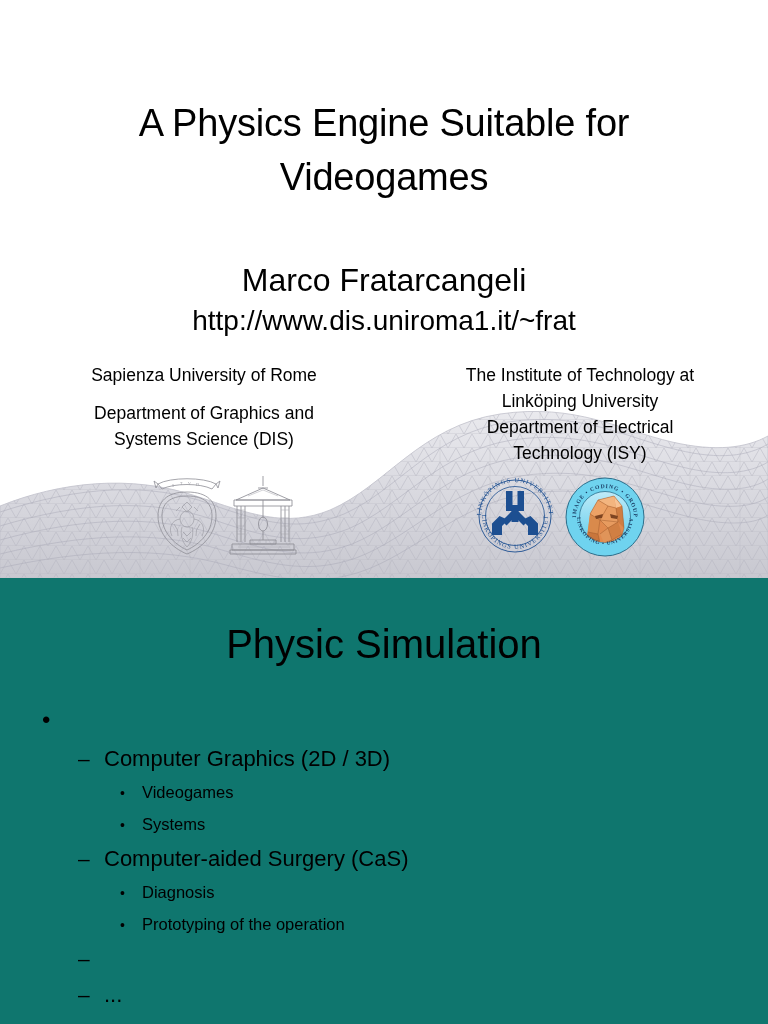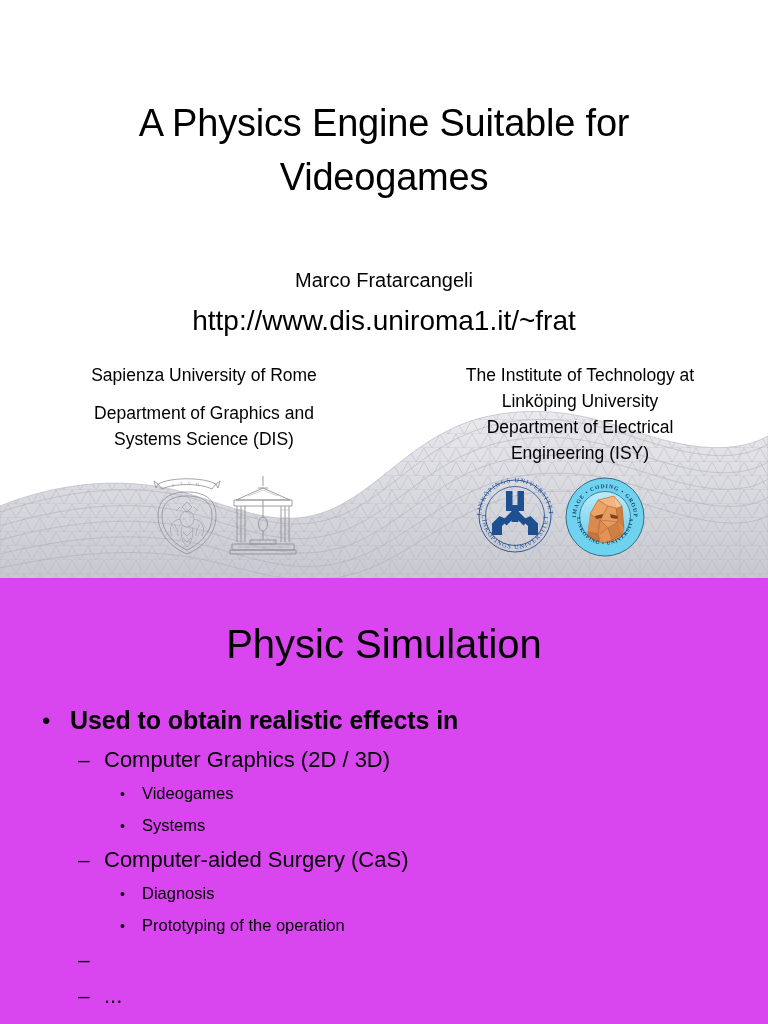--- a/index.html
+++ b/index.html
@@ -58,21 +58,21 @@
   }
 
   #author-block {
     position: absolute;
     left: 0;
     top: 260px;
     width: 768px;
     text-align: center;
   }
   .author-name {
-    font-size: 20px;
+    font-size: 32px;
     line-height: 40px;
     font-weight: 400;
   }
   .author-url {
     font-size: 28px;
     line-height: 42px;
     font-weight: 400;
   }
 
   #affiliations {
@@ -107,21 +107,21 @@
   #logo-icg             { left: 564px; top: 6px;  width: 82px; height: 82px; }
   .logo svg { display: block; width: 100%; height: 100%; }
 
   
   #slide-two {
     position: absolute;
     left: 0;
     top: 578px;
     width: 768px;
     height: 446px;
-    background: #d946ef;
+    background: #0f766e;
     overflow: hidden;
   }
   #slide2-title {
     position: absolute;
     left: 0;
     top: 40px;
     width: 768px;
     text-align: center;
     font-size: 40px;
     line-height: 52px;
@@ -239,21 +239,21 @@
     <div class="affil-col left">
       <span class="affil-line">Sapienza University of Rome</span>
       <div class="affil-gap"></div>
       <span class="affil-line">Department of Graphics and</span>
       <span class="affil-line">Systems Science (DIS)</span>
     </div>
     <div class="affil-col right">
       <span class="affil-line">The Institute of Technology at</span>
       <span class="affil-line">Linköping University</span>
       <span class="affil-line">Department of Electrical</span>
-      <span class="affil-line">Engineering (ISY)</span>
+      <span class="affil-line">Technology (ISY)</span>
     </div>
   </div>
 
   <div id="logos">
 
     <div class="logo" id="logo-sapienza-seal">
       <svg viewBox="0 0 74 84" xmlns="http://www.w3.org/2000/svg">
         <g stroke="#8e8e96" fill="none" stroke-width="0.8">
           <path d="M8 12 C 20 5, 54 5, 66 12 L62 17 C 50 11, 24 11, 12 17 Z"></path>
           <path d="M8 12 L4 9 L6 16 Z M66 12 L70 9 L68 16 Z"></path>
@@ -378,21 +378,20 @@
     </div>
 
   </div>
 </div>
 
 <div id="slide-two">
   <div id="slide2-title">Physic Simulation</div>
   <div id="bullet-list">
       <div class="b-row lvl1">
         <span class="b-mark">•</span>
-        <span class="b-text">Used to obtain realistic effects in</span>
       </div>
       <div class="b-row lvl2">
         <span class="b-mark">–</span>
         <span class="b-text">Computer Graphics (2D / 3D)</span>
       </div>
       <div class="b-row lvl3">
         <span class="b-mark">•</span>
         <span class="b-text">Videogames</span>
       </div>
       <div class="b-row lvl3">

